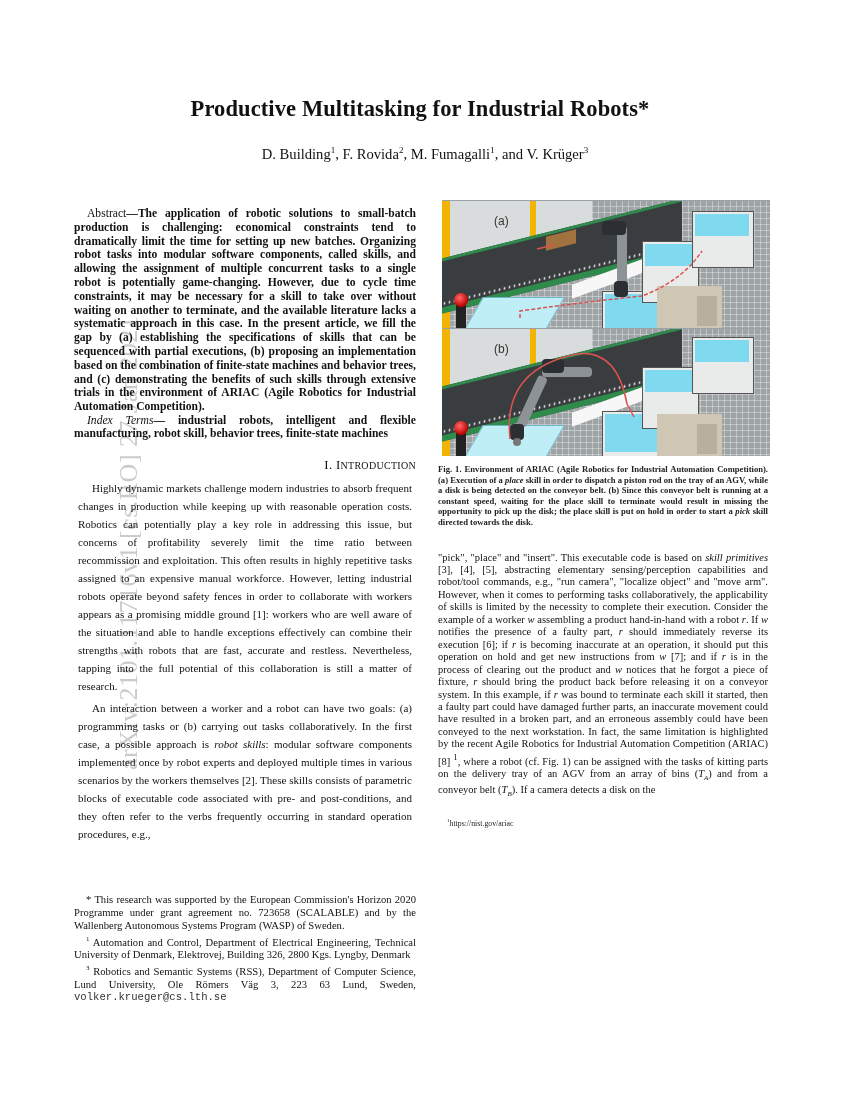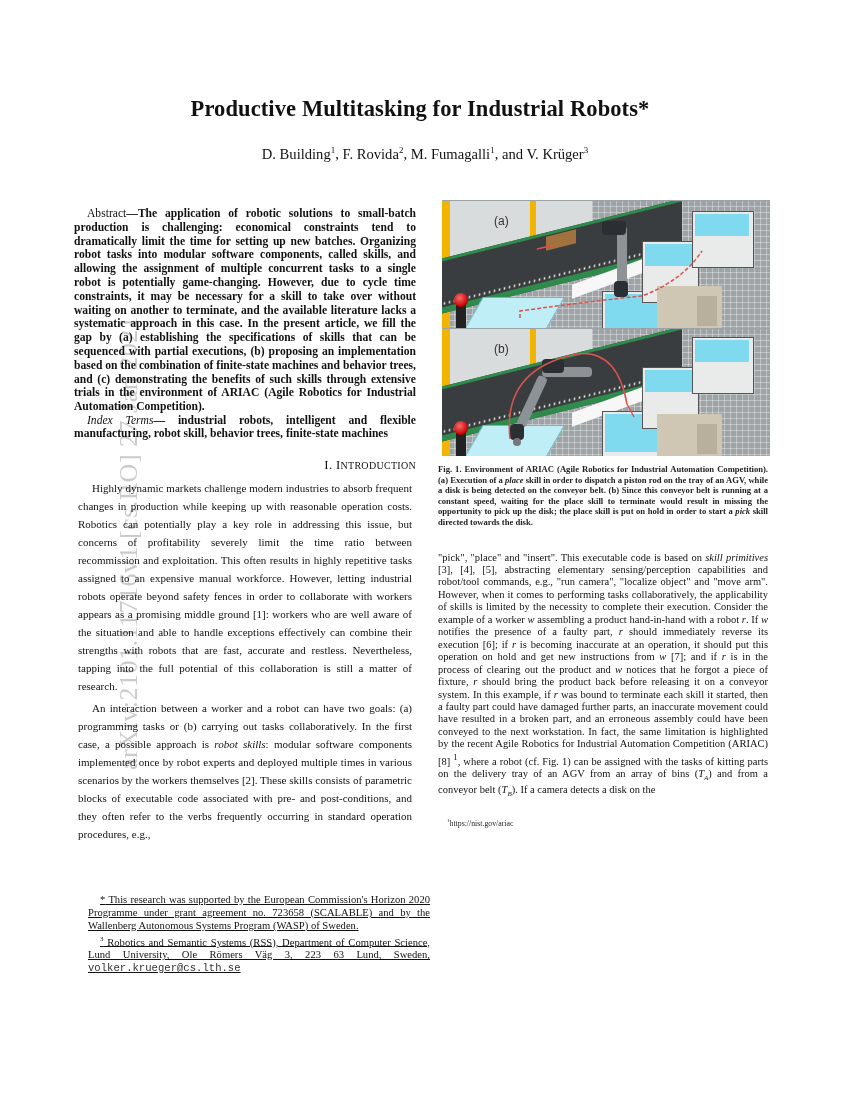--- a/index.html
+++ b/index.html
@@ -10,21 +10,21 @@
   .col-left { position: absolute; left: 74px; top: 207px; width: 342px; }
   .col-right { position: absolute; left: 438px; top: 200px; width: 330px; }
   .abstract { font-size: 11.6px; font-weight: bold; line-height: 13.8px; text-align: justify; text-indent: 13px; margin: 0; }
   .abstract .lead { font-weight: normal; }
   .index-terms { font-size: 11.6px; font-weight: bold; line-height: 13px; text-align: justify; text-indent: 13px; margin: 0; }
   .index-terms .lead { font-style: italic; font-weight: normal; }
   .section-heading { text-align: right; font-size: 12.8px; margin: 18px 0 6px 0; letter-spacing: 0.3px; }
   .section-heading .sc { font-size: 10px; }
   .body-p { font-size: 11px; line-height: 18px; text-align: justify; text-indent: 14px; margin: 4px; }
   .body-p i { font-style: italic; font-family: Liberation Serif, serif; }
-  .footnotes { position: absolute; left: 88px; top: 894px; width: 342px; font-size: 10.6px; line-height: 12.9px; text-align: justify; text-decoration: underline; }
+  .footnotes { position: absolute; left: 74px; top: 894px; width: 342px; font-size: 10.6px; line-height: 12.9px; text-align: justify; }
   .footnotes p { margin: 0; text-indent: 12px; }
   .footnotes sup { font-size: 7px; }
   .mono { font-family: "Liberation Mono", "DejaVu Sans Mono", monospace; font-size: 10.6px; color: #333; }
   .figure { position: relative; width: 328px; height: 256px; background: #9aa3a8; overflow: hidden; margin-left: 4px; }
   .panel { position: absolute; left: 0; width: 328px; height: 127px; overflow: hidden; background: #b7bcbf; }
   .panel.a { top: 1px; }
   .panel.b { top: 129px; }
   .floor { position: absolute; left: 0; top: 0; width: 100%; height: 100%;
     background-image: linear-gradient(0deg, rgba(255,255,255,0.35) 1px, transparent 1px), linear-gradient(90deg, rgba(255,255,255,0.35) 1px, transparent 1px);
     background-size: 6px 6px; background-color: #9ea3a6; }
@@ -67,20 +67,21 @@
   <p class="index-terms"><span class="lead">Index Terms</span><span>—</span><span> industrial robots, intelligent and flexible manufacturing, robot skill, behavior trees, finite-state machines</span></p>
 
   <div class="section-heading"><span>I. </span><span>I</span><span class="sc">NTRODUCTION</span></div>
 
   <p class="body-p">Highly dynamic markets challenge modern industries to absorb frequent changes in production while keeping up with reasonable operation costs. Robotics can potentially play a key role in addressing this issue, but concerns of profitability severely limit the time ratio between recommission and exploitation. This often results in highly repetitive tasks assigned to an expensive manual workforce. However, letting industrial robots operate beyond safety fences in order to collaborate with workers appears as a promising middle ground [1]: workers who are well aware of the situation and able to handle exceptions effectively can combine their strengths with robots that are fast, accurate and restless. Nevertheless, tapping into the full potential of this collaboration is still a matter of research.</p>
   <p class="body-p"><span>An interaction between a worker and a robot can have two goals: (a) programming tasks or (b) carrying out tasks collaboratively. In the first case, a possible approach is </span><i>robot skills</i><span>: modular software components implemented once by robot experts and deployed multiple times in various scenarios by the workers themselves [2]. These skills consists of parametric blocks of executable code associated with pre- and post-conditions, and they often refer to the verbs frequently occurring in standard operation procedures, e.g.,</span></p>
 </div>
 
 <div class="footnotes">
   <p><span>*</span><span> This research was supported by the European Commission's Horizon 2020 Programme under grant agreement no. 723658 (SCALABLE) and by the Wallenberg Autonomous Systems Program (WASP) of Sweden.</span></p>
+  <p><sup>1</sup><span> Automation and Control, Department of Electrical Engineering, Technical University of Denmark, Elektrovej, Building 326, 2800 Kgs. Lyngby, Denmark</span></p>
   <p><sup>3</sup><span> Robotics and Semantic Systems (RSS), Department of Computer Science, Lund University, Ole Römers Väg 3, 223 63 Lund, Sweden, </span><span class="mono">volker.krueger@cs.lth.se</span></p>
 </div>
 
 <div class="col-right">
   <div class="figure">
 
     <div class="panel a">
       <div class="floor"></div>
       <div class="wall"></div>
       <div class="yellow-bar" style="left:0;top:0;width:8px;height:127px;"></div>

